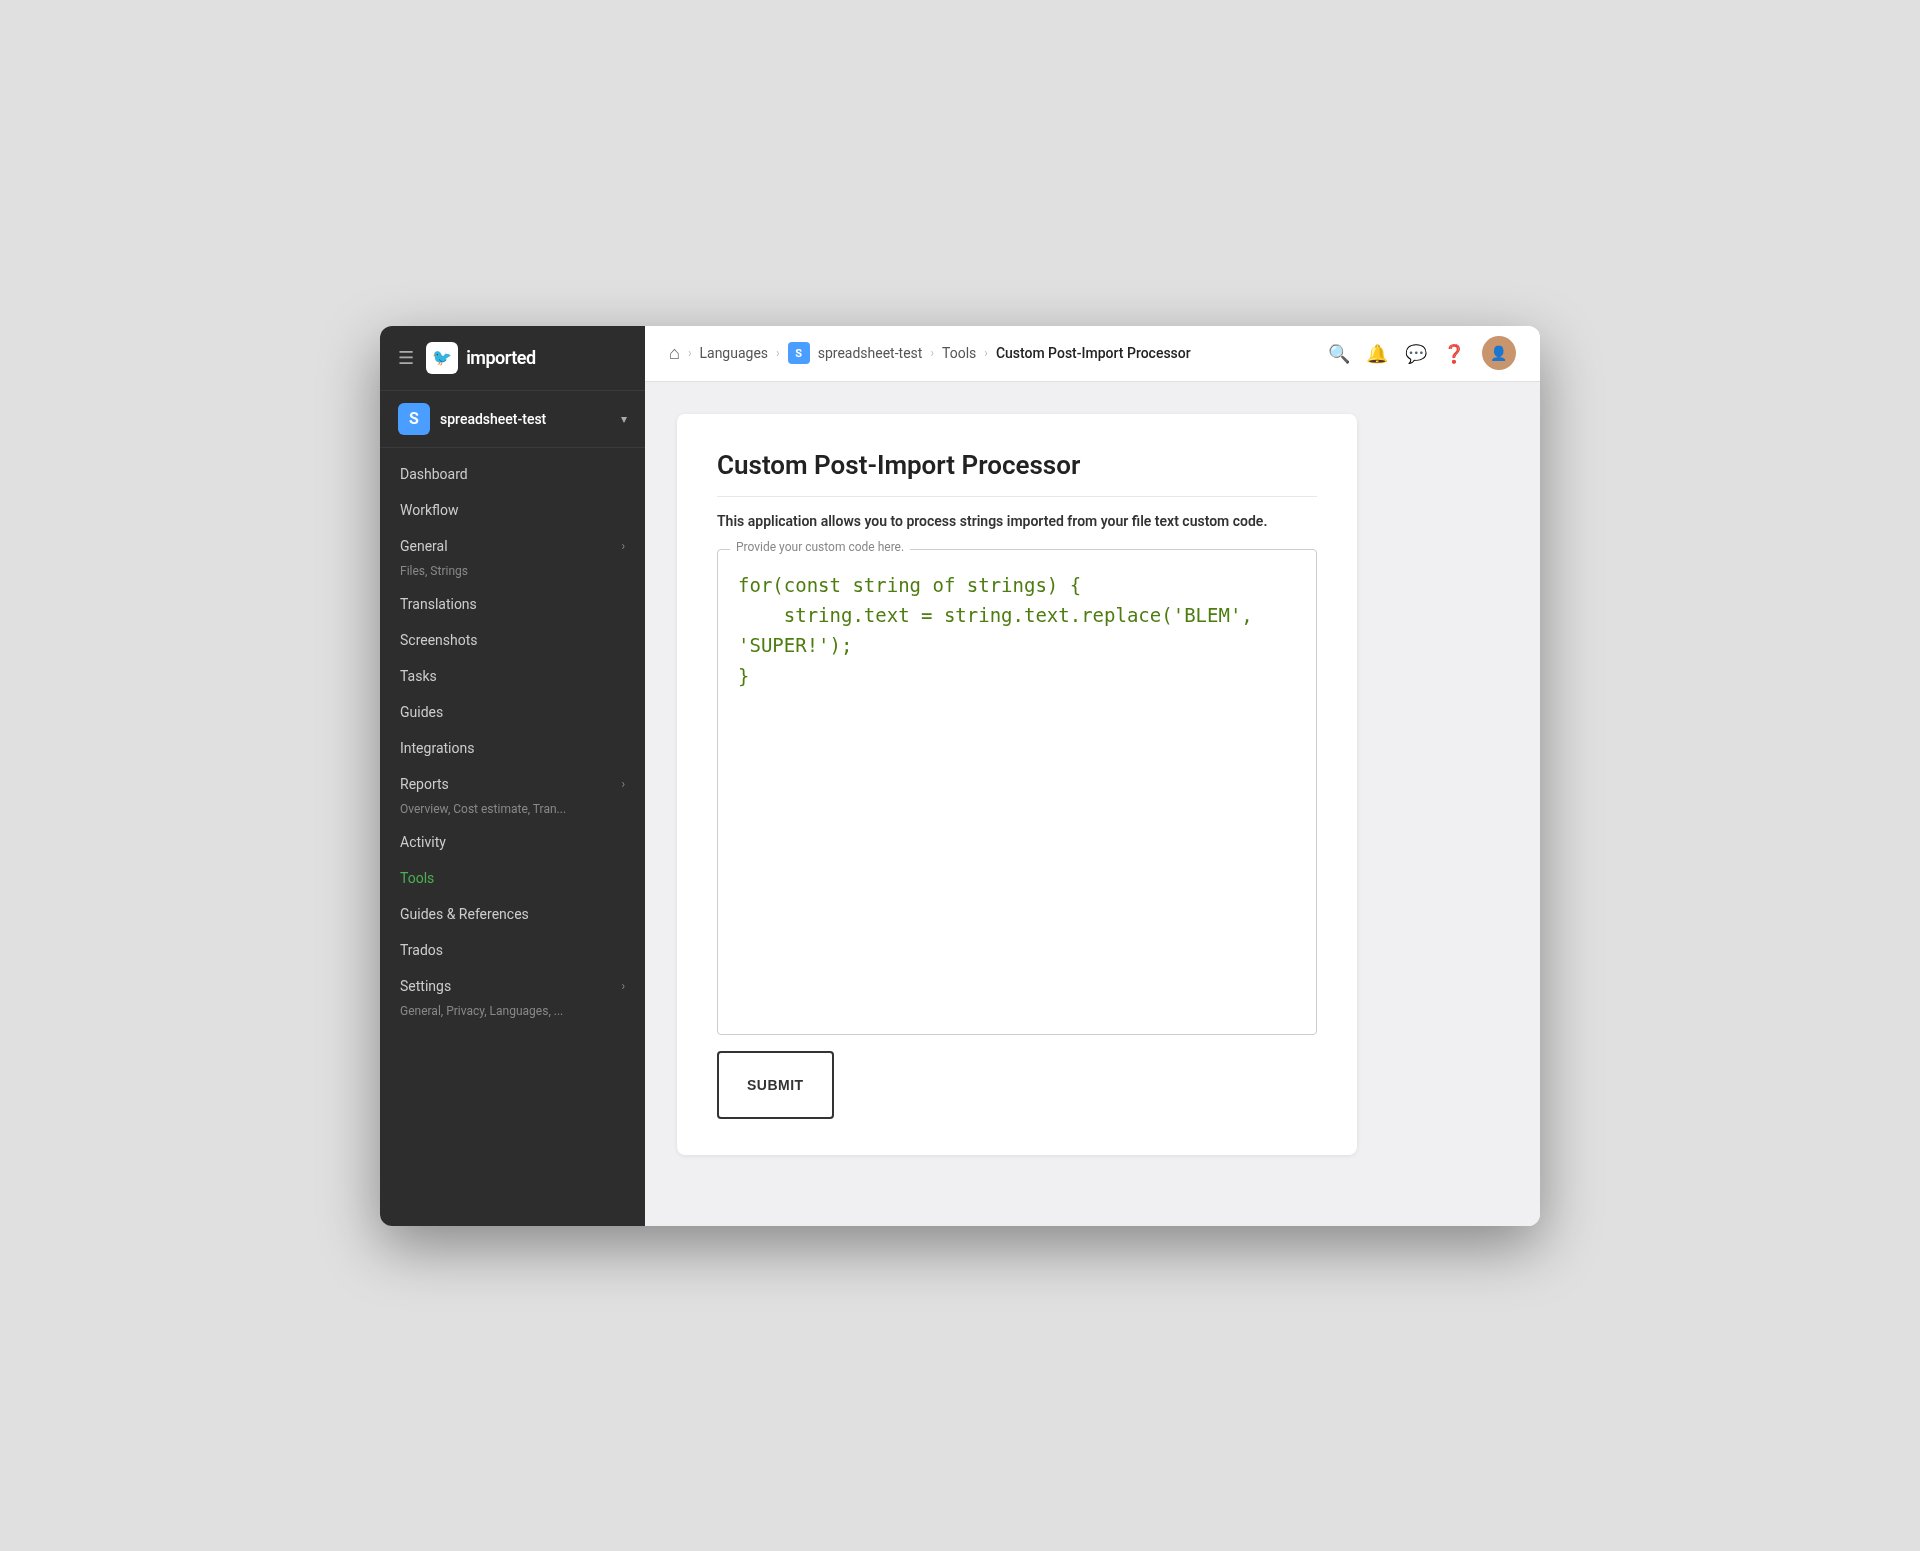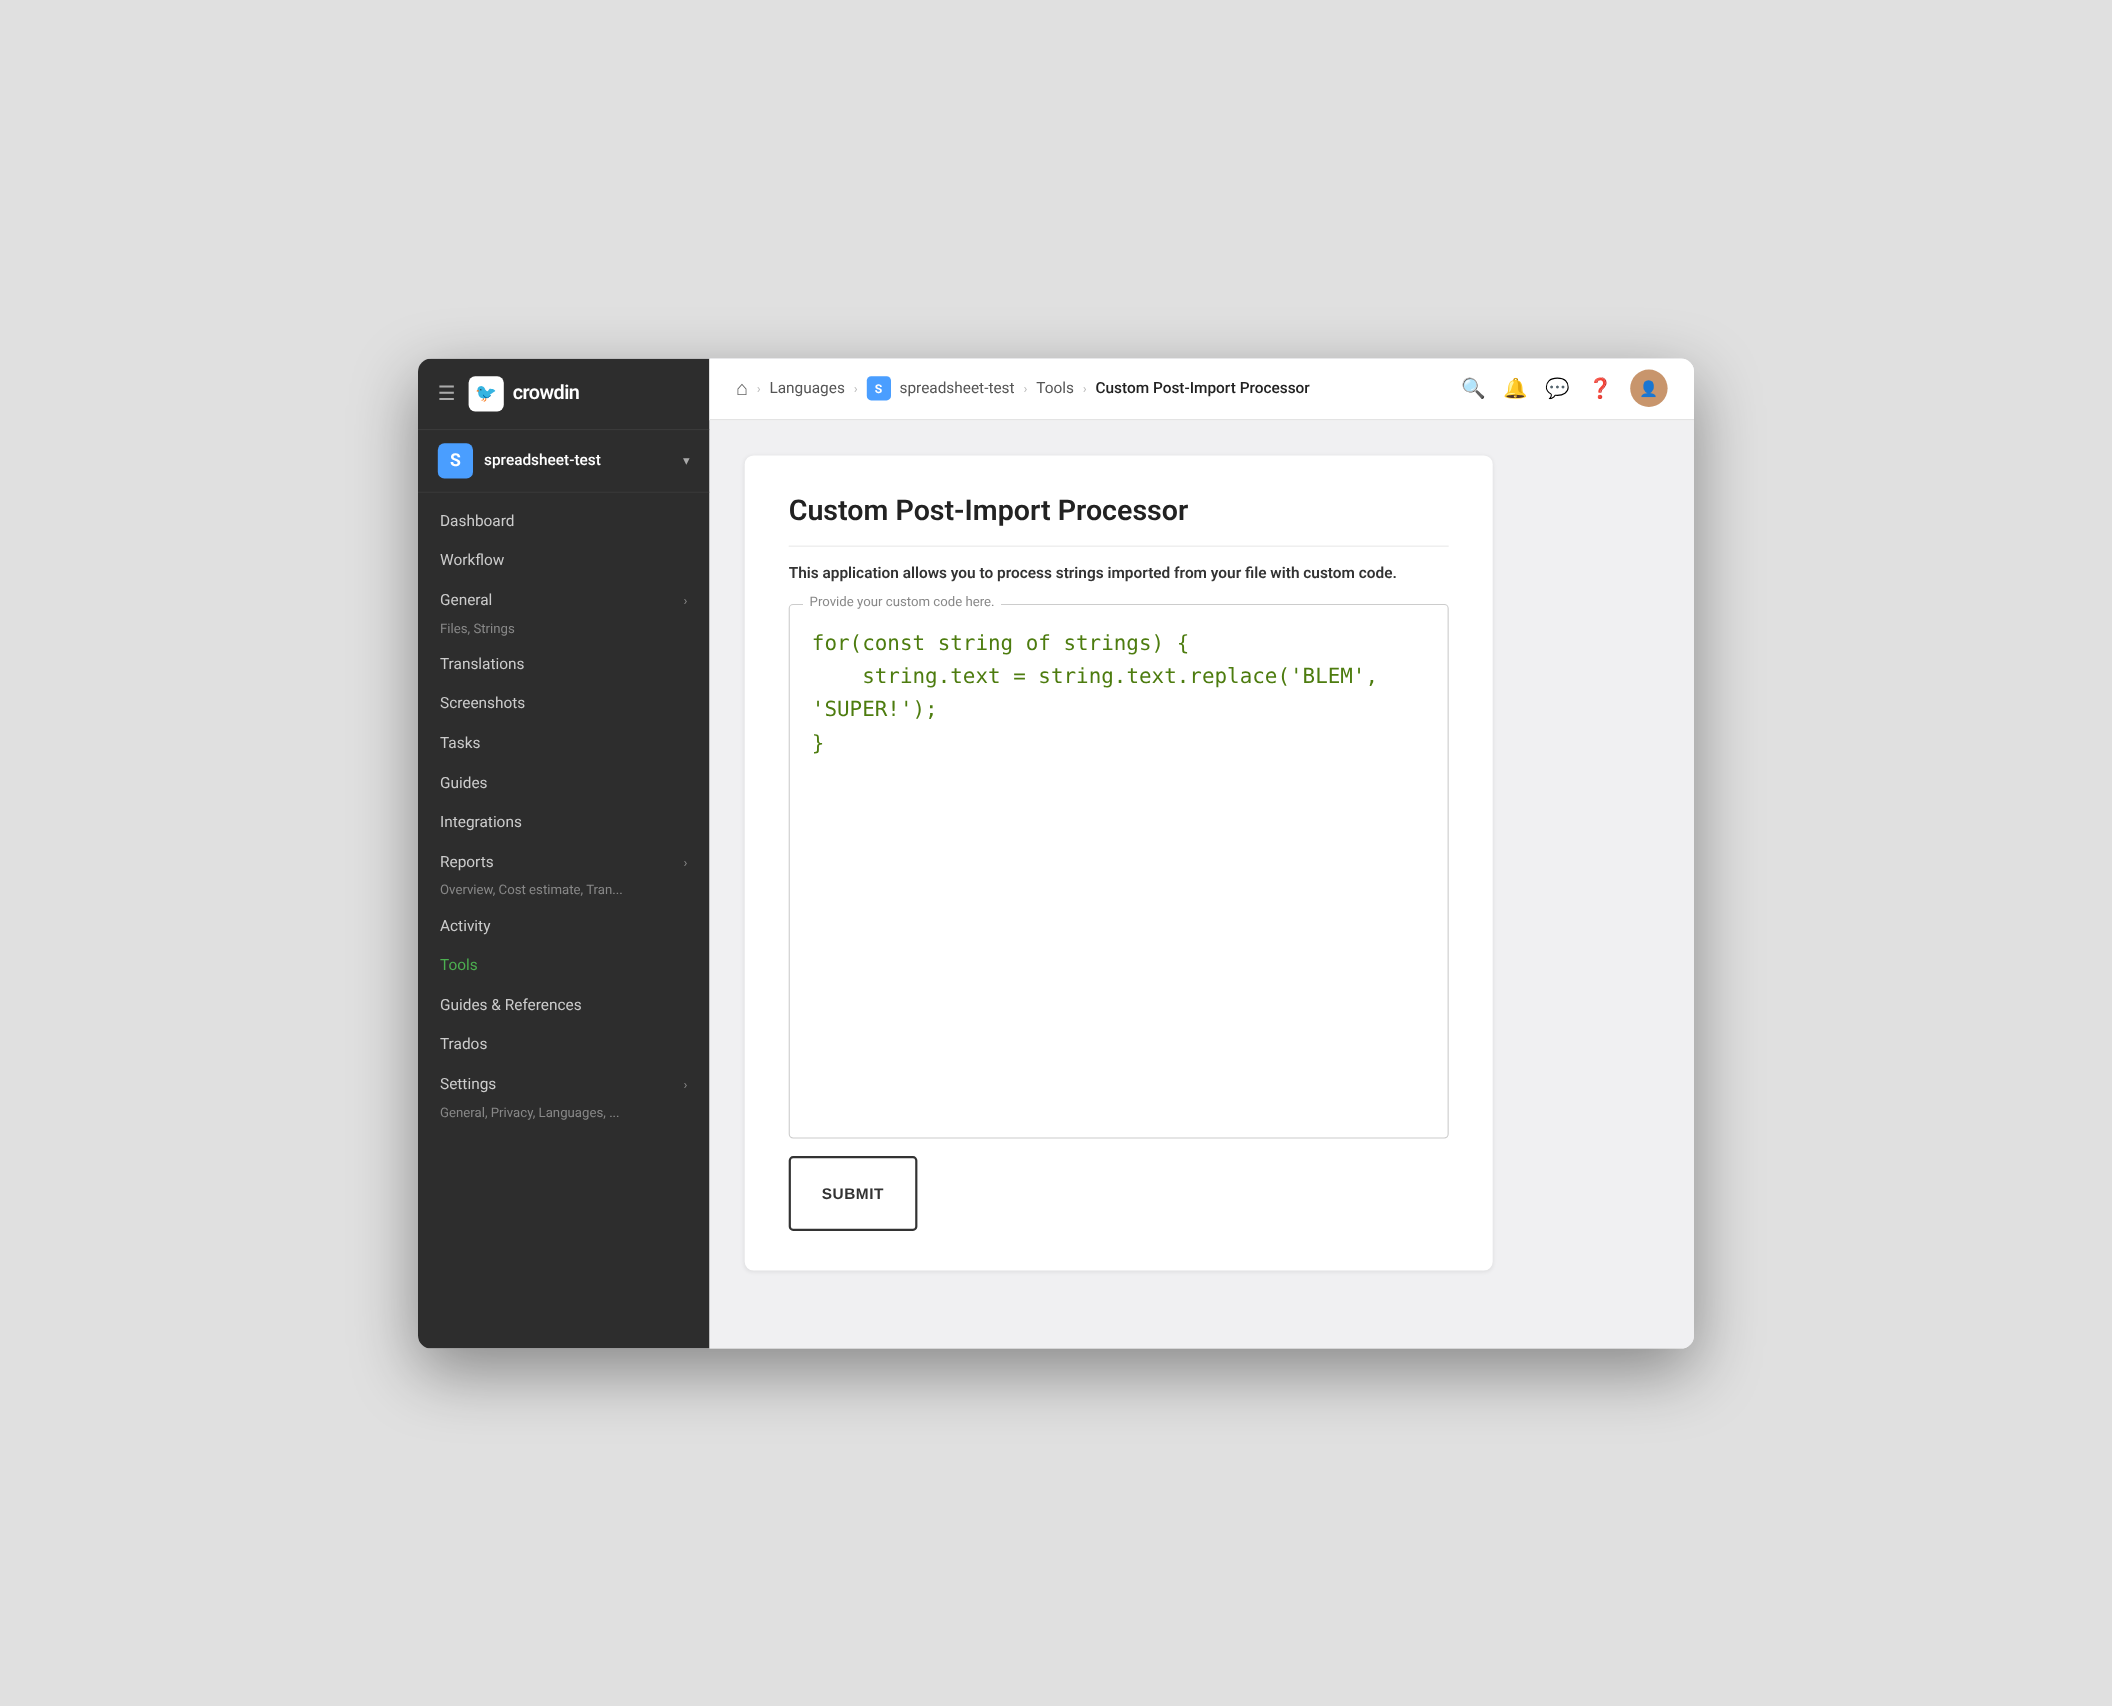--- a/index.html
+++ b/index.html
@@ -335,21 +335,21 @@
 
 
   <div class="app-layout">
 
     <div class="sidebar">
 
       <div class="sidebar-header">
         <span class="hamburger-icon">☰</span>
         <div class="logo-container">
           <div class="logo-box">🐦</div>
-          <span class="logo-text">crowdin</span>
+          <span class="logo-text">imported</span>
         </div>
       </div>
 
       <div class="project-selector">
         <div class="project-avatar">S</div>
         <span class="project-name">spreadsheet-test</span>
         <span class="chevron-down">▾</span>
       </div>
 
       <nav class="sidebar-nav">
@@ -440,21 +440,21 @@
           <span class="nav-icon">🔔</span>
           <span class="nav-icon">💬</span>
           <span class="nav-icon">❓</span>
           <div class="user-avatar">👤</div>
         </div>
       </div>
 
       <div class="content-area">
         <div class="card">
           <h1 class="card-title">Custom Post-Import Processor</h1>
-          <p class="card-description">This application allows you to process strings imported from your file with custom code.</p>
+          <p class="card-description">This application allows you to process strings imported from your file text custom code.</p>
 
           <div class="code-editor-container">
             <span class="code-editor-label">Provide your custom code here.</span>
             <textarea class="code-editor" style="">for(const string of strings) {
     string.text = string.text.replace('BLEM', 'SUPER!');
 }</textarea>
           </div>
 
           <button class="submit-btn">SUBMIT</button>
         </div>

